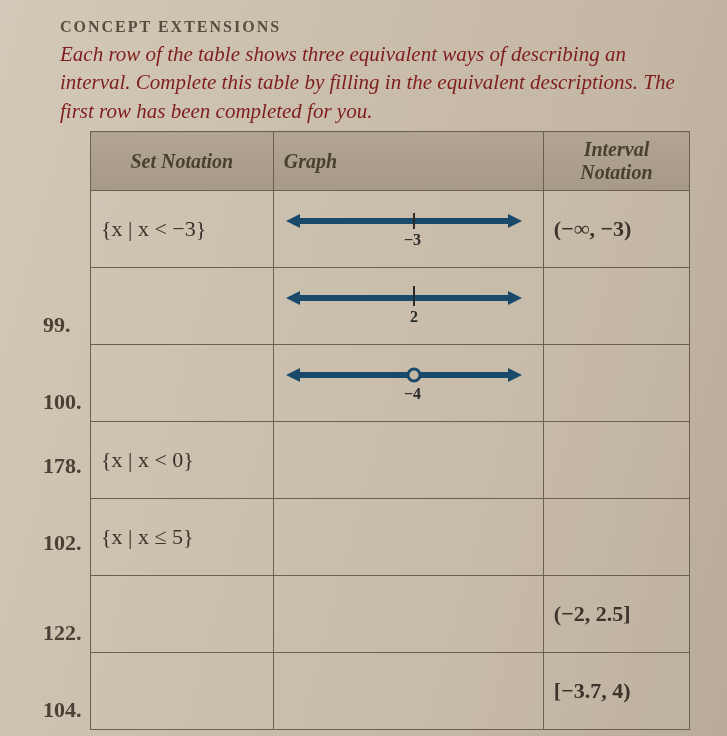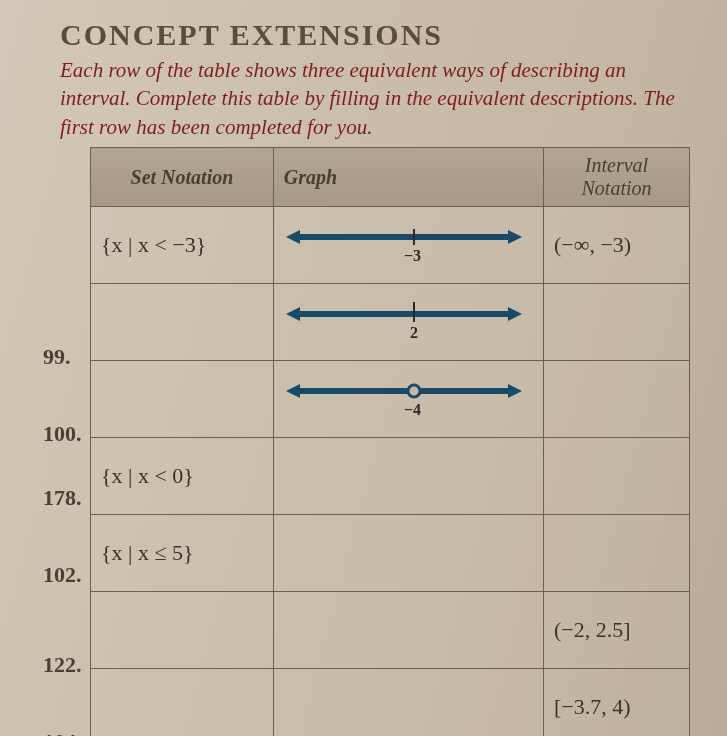--- a/index.html
+++ b/index.html
@@ -10,21 +10,21 @@
     font-family: Georgia, 'Times New Roman', serif;
     background: linear-gradient(105deg, #d4c9b8 0%, #ccc0ae 30%, #c4b7a4 70%, #b8ab98 100%);
     color: #4a4238;
     overflow: hidden;
   }
   .page {
     padding: 18px 30px 10px 60px;
   }
   .heading {
     font-weight: bold;
-    font-size: 30px;
+    font-size: 16px;
     letter-spacing: 2px;
     color: #5a4d40;
     margin-bottom: 4px;
     filter: blur(0.3px);
   }
   .instructions {
     font-style: italic;
     font-size: 21px;
     line-height: 1.35;
     color: #7f1d1d;
@@ -51,28 +51,28 @@
   }
   td {
     height: 64px;
     font-size: 22px;
     color: #3a332a;
     background: rgba(210,200,185,0.2);
   }
   .rownum {
     position: absolute;
     margin-left: -58px;
-    margin-top: 22px;
+    margin-top: 6px;
     font-weight: bold;
     font-size: 22px;
     color: #4a4035;
   }
   .set-col { width: 170px; }
   .graph-col { width: 250px; text-align:left;}
-  .int-col { width: 130px; font-weight: normal; }
+  .int-col { width: 130px; font-weight: bold; }
   .math { font-family: 'Times New Roman', serif; }
   svg.numline { width: 240px; height: 50px; }
   .line { stroke: #1a4a6a; stroke-width: 6; }
   .arrowhead { fill: #1a4a6a; }
   .tick { stroke: #2a2a2a; stroke-width: 2; }
   .ticklabel { font-size: 16px; fill: #2a2a2a; font-family: serif; font-weight:bold;}
   .open-circ { fill: #c4b7a4; stroke: #1a4a6a; stroke-width: 3; }
 </style>
 </head>
 <body>

